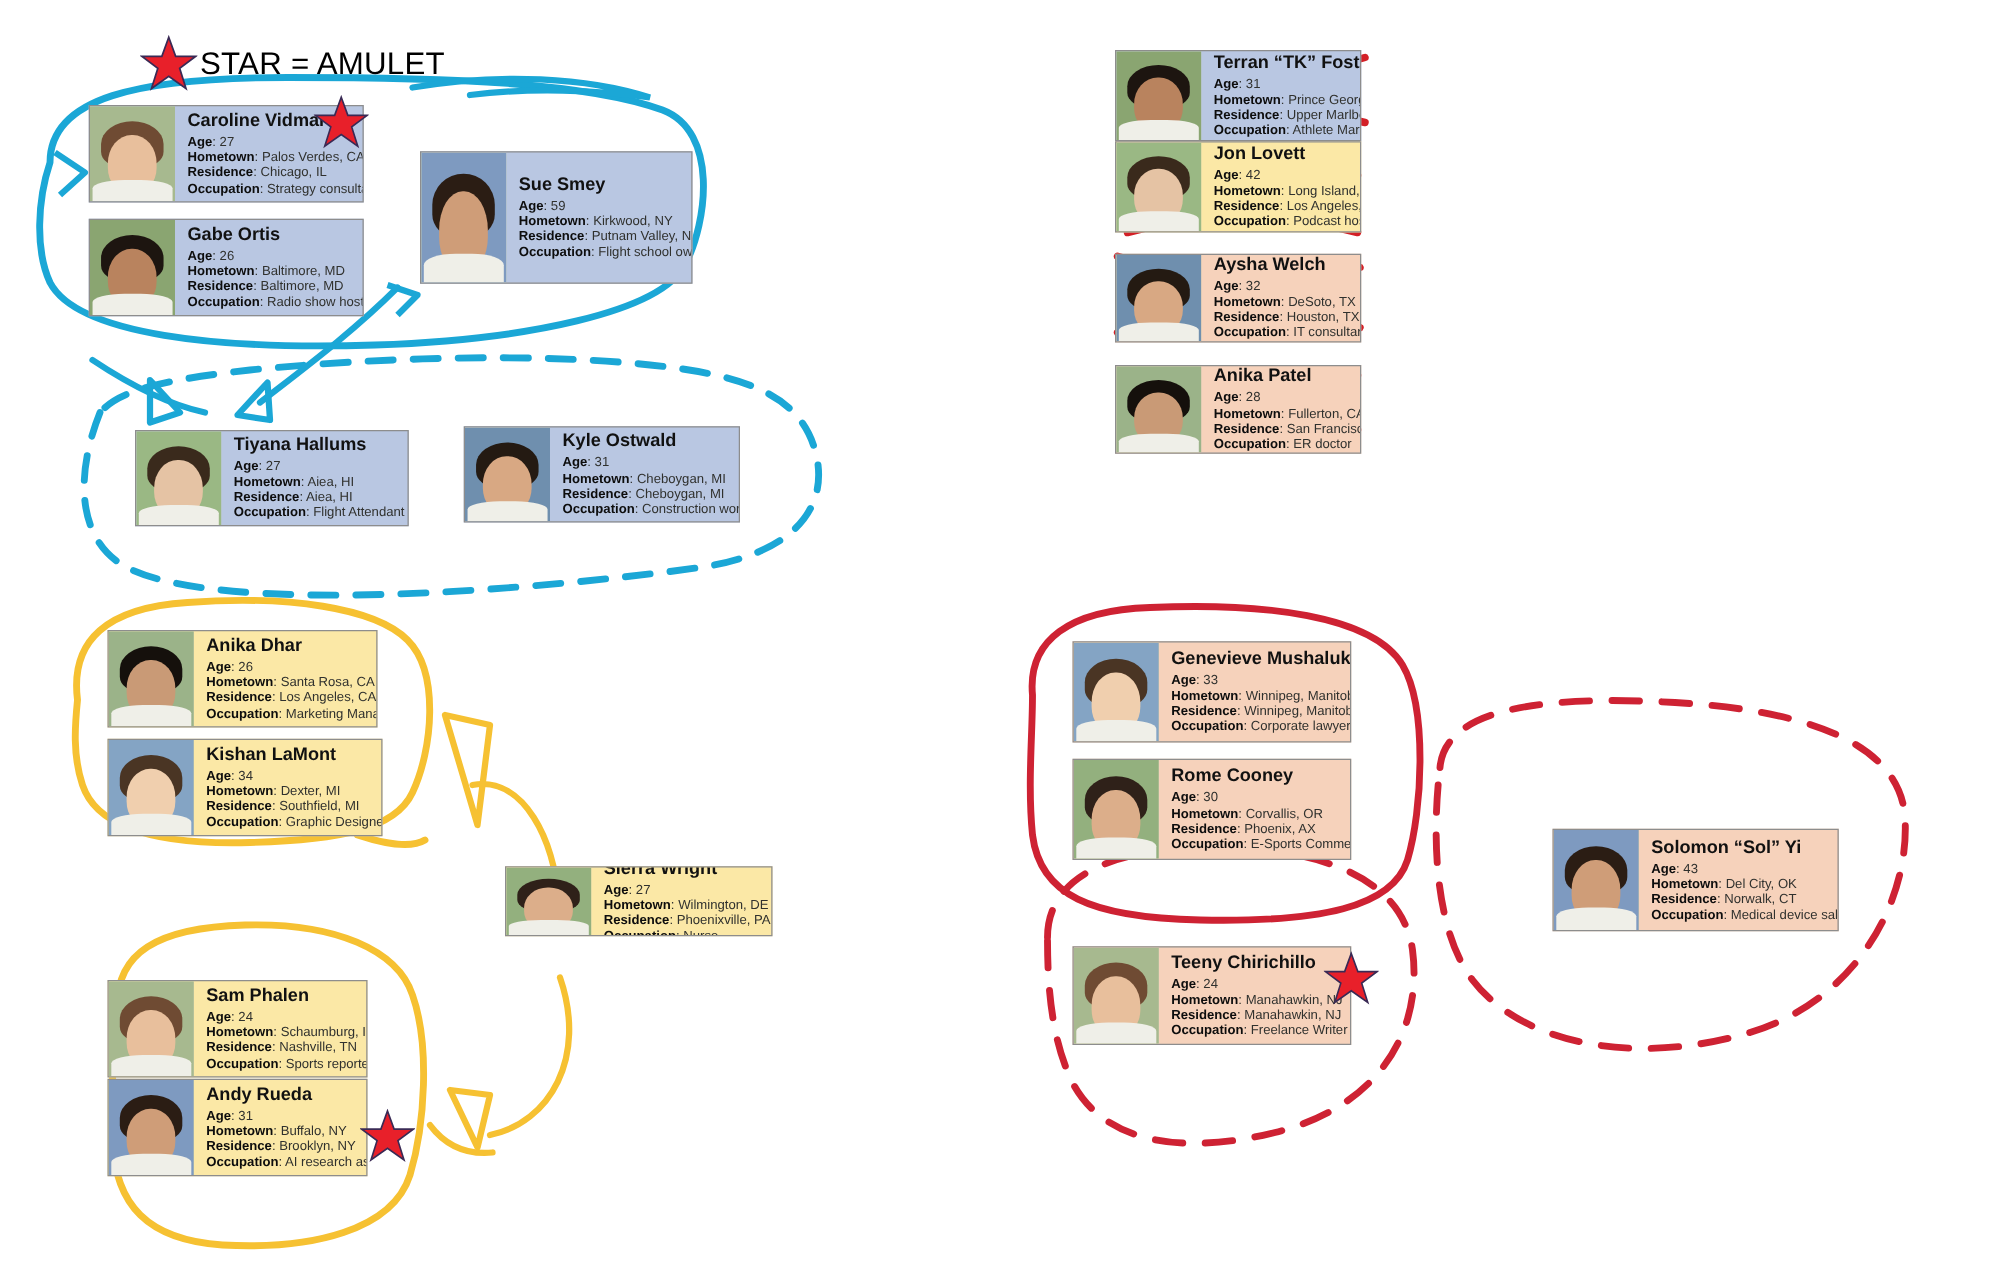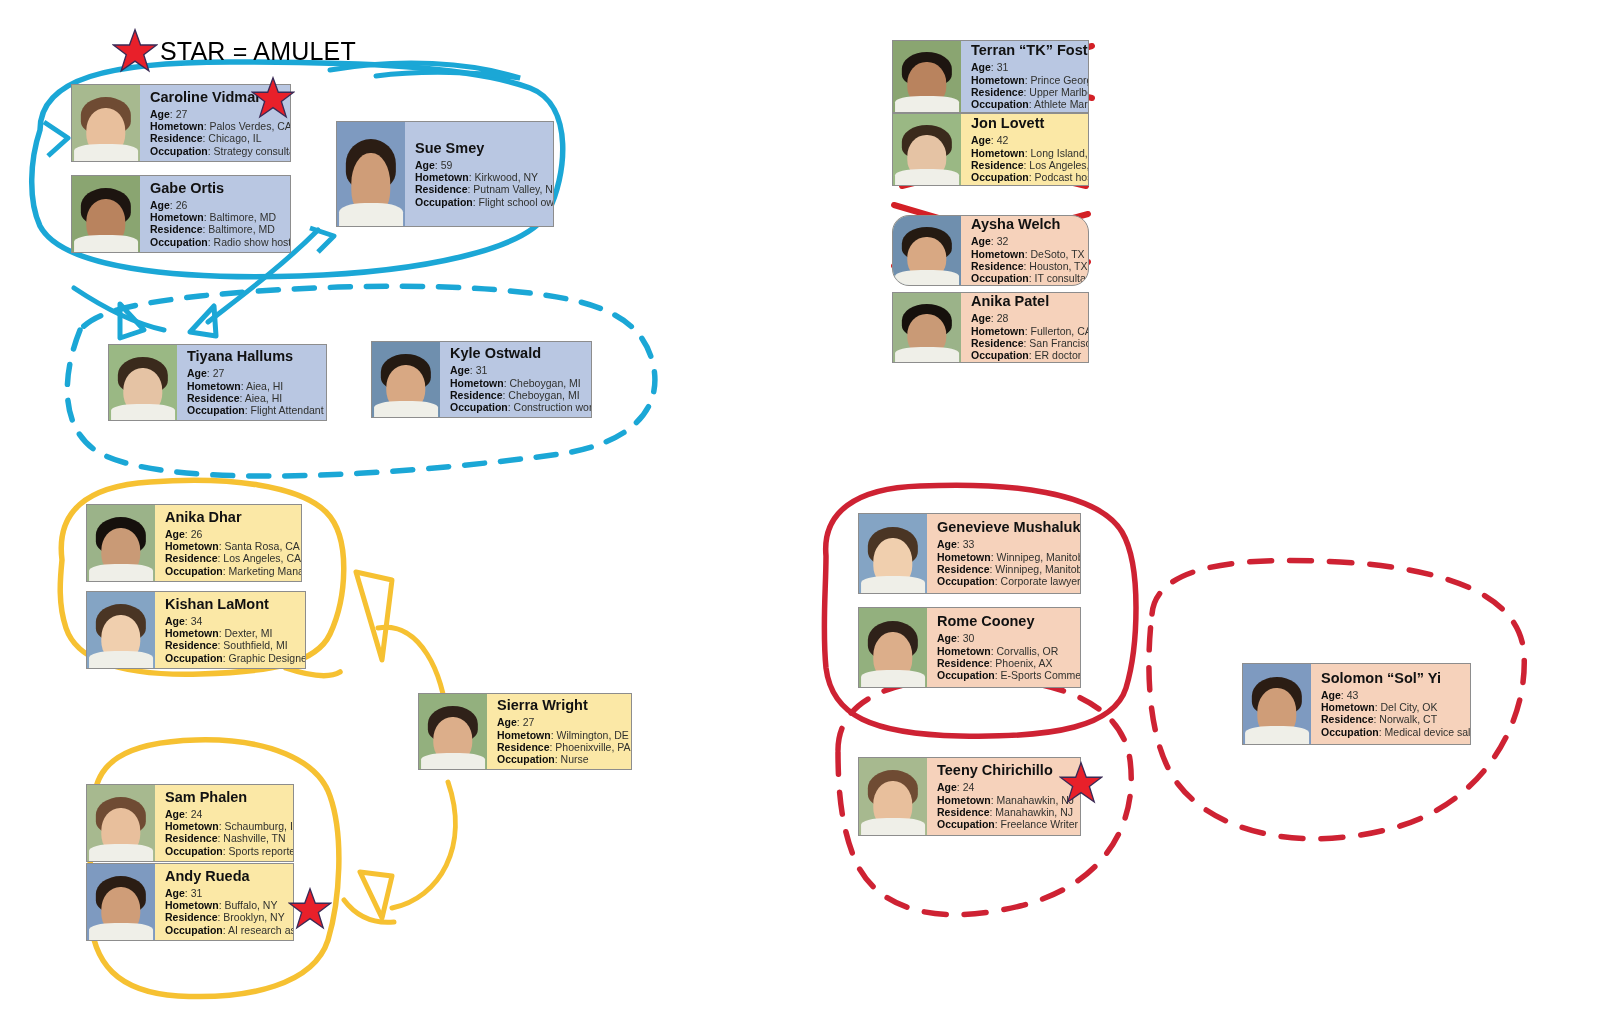--- a/index.html
+++ b/index.html
@@ -301,21 +301,21 @@
           </div>
         </div>
         <div class="info">
           <div class="nm">Kishan LaMont</div>
           <div class="row"><b>Age</b>: 34</div>
           <div class="row"><b>Hometown</b>: Dexter, MI</div>
           <div class="row"><b>Residence</b>: Southfield, MI</div>
           <div class="row"><b>Occupation</b>: Graphic Designer</div>
         </div>
       </div>
-      <div class="card yellow" style="left: 418px; top: 693px; width: 214px; height: 77px;">
+      <div class="card yellow" style="left: 404px; top: 693px; width: 214px; height: 56px;">
         <div class="photo">
           <div class="face">
             <div class="bg" style="background:#93b07e"></div>
             <div class="hair" style="background:#2f2119"></div>
             <div class="head" style="background:#dcae8a"></div>
             <div class="body" style="background:#efefe8"></div>
           </div>
         </div>
         <div class="info">
           <div class="nm">Sierra Wright</div>
@@ -386,21 +386,21 @@
           </div>
         </div>
         <div class="info">
           <div class="nm">Jon Lovett</div>
           <div class="row"><b>Age</b>: 42</div>
           <div class="row"><b>Hometown</b>: Long Island, NY</div>
           <div class="row"><b>Residence</b>: Los Angeles, CA</div>
           <div class="row"><b>Occupation</b>: Podcast host</div>
         </div>
       </div>
-      <div class="card peach crossed" style="left: 892px; top: 215px; width: 197px; height: 71px; border-radius: 17px;">
+      <div class="card peach crossed" style="left: 892px; top: 203px; width: 197px; height: 71px;">
         <div class="photo">
           <div class="face">
             <div class="bg" style="background:#6f8fae"></div>
             <div class="hair" style="background:#241a12"></div>
             <div class="head" style="background:#d8a883"></div>
             <div class="body" style="background:#efefe8"></div>
           </div>
         </div>
         <div class="info">
           <div class="nm">Aysha Welch</div>

